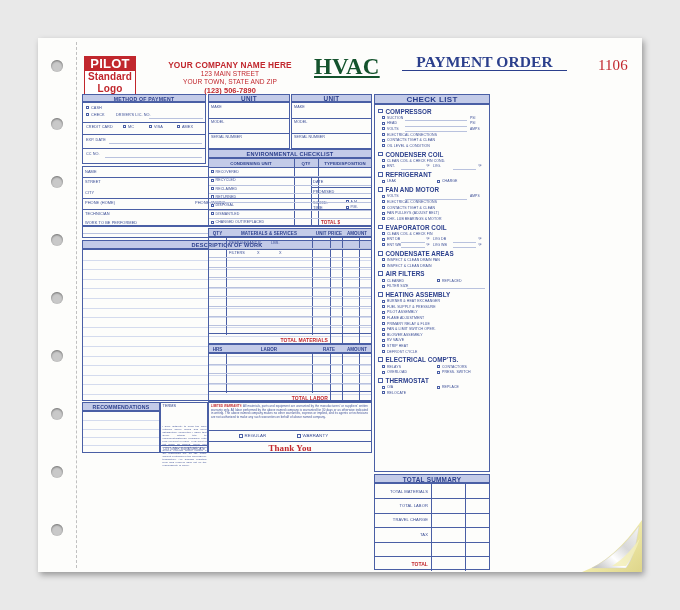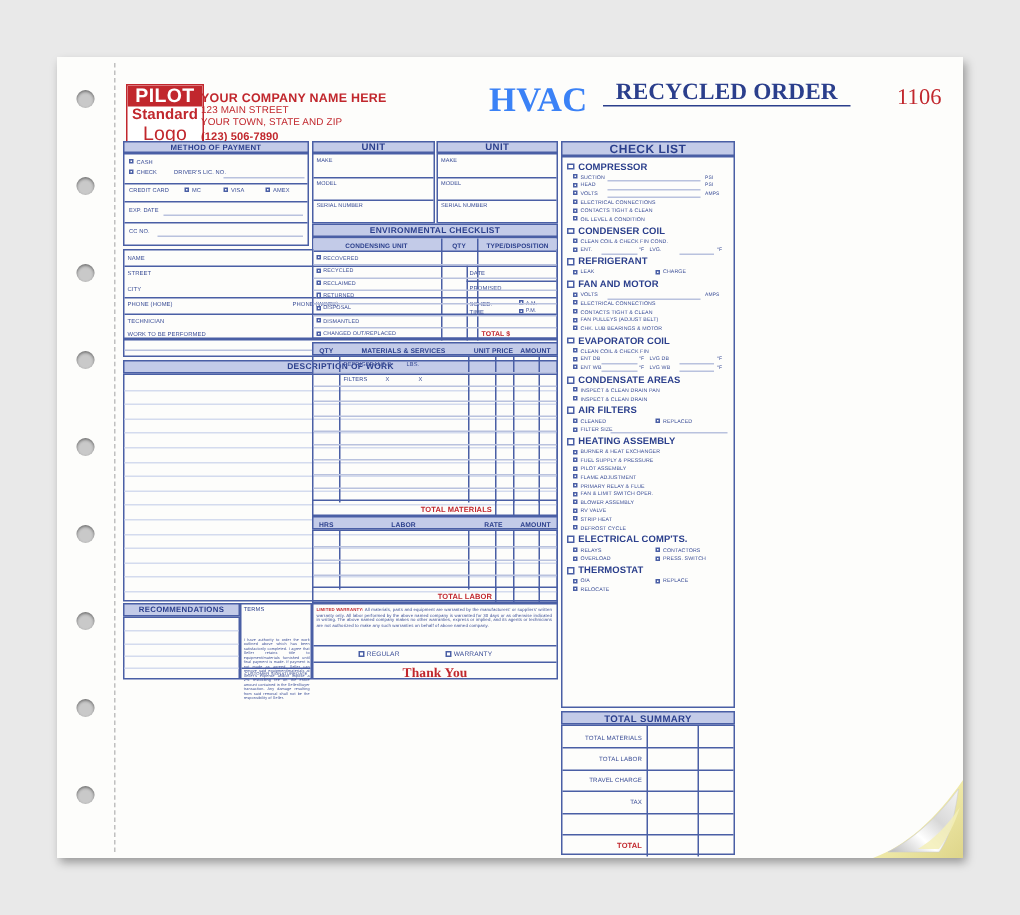--- a/index.html
+++ b/index.html
@@ -36,32 +36,32 @@
   .logo-box {
     position:absolute; left:2px; top:6px; width:52px; height:42px;
     border:1.5px solid #c1272d; background:#fff;
     text-align:center; overflow:hidden;
   }
   .logo-free {
     background:#c1272d; color:#fff; font-weight:bold; font-size:13px;
     line-height:14px; letter-spacing:.02em;
   }
   .logo-std { color:#c1272d; font-weight:bold; font-size:10px; line-height:12px; }
-  .logo-lg  { color:#c1272d; font-weight:normal; font-size:13px; line-height:11px; }
+  .logo-lg  { color:#c1272d; font-weight:bold; font-size:10px; line-height:11px; }
   .co {
-    position:absolute; left:52px; top:10px; width:160px; text-align:left;
+    position:absolute; left:68px; top:10px; width:160px; text-align:center;
     color:#c1272d;
   }
   .co-name { font-weight:bold; font-size:8.3px; letter-spacing:.02em; }
   .co-line { font-size:6.6px; line-height:8.2px; }
   .co-phone { font-weight:bold; font-size:7.4px; }
   .hvac {
-    position:absolute; left:244px; top:4px;
+    position:absolute; left:232px; top:4px;
     font-family:"Liberation Serif", serif; font-weight:bold;
-    font-size:23px; color:#3b82f6; letter-spacing:.01em;
+    font-size:23px; color:#14532d; letter-spacing:.01em;text-decoration:underline;
   }
   .sotitle {
     position:absolute; left:320px; top:4px; width:165px; text-align:center;
     font-family:"Liberation Serif", serif; font-weight:bold;
     font-size:15.5px; line-height:15px; color:#2b3f8c;
     border-bottom:1.6px solid #2b3f8c; padding-bottom:1px;
   }
   .invno {
     position:absolute; left:516px; top:7px;
     font-family:"Liberation Serif", serif; font-size:15px; color:#c1272d;
@@ -97,21 +97,21 @@
           <div class="logo-lg">Logo</div>
         </div>
         <div class="co">
           <div class="co-name">YOUR COMPANY NAME HERE</div>
           <div class="co-line">123 MAIN STREET</div>
           <div class="co-line">YOUR TOWN, STATE AND ZIP</div>
           <div class="co-phone">(123) 506-7890</div>
         </div>
         <div class="hvac">HVAC</div>
         <div class="sotitle">
-          <div>RECYCLED ORDER</div>
+          <div>PAYMENT ORDER</div>
         </div>
         <div class="invno">1106</div>
       </div>
 
       <div id="body-layer" style="position:absolute;left:0;top:44px;right:0;bottom:0;">
           <div style="position:absolute;left:0px;top:0px;width:124px;height:8px;background:#c3cbe8;border:1px solid #4a5fa5;color:#2b3f8c;font-weight:bold;text-align:center;font-size:5.2px;line-height:8px;letter-spacing:.04em;">METHOD OF PAYMENT</div>
           <div style="position:absolute;left:0px;top:8px;width:124px;height:62px;border:1px solid #4a5fa5;">
             <div style="position:absolute;left:3px;top:3px;width:3.4px;height:3.4px;border:.6px solid #4a5fa5;background:#fff;"></div>
             <div style="position:absolute;left:8px;top:2.5px;font-size:3.8px;color:#3a4d96;white-space:nowrap;letter-spacing:.02em;">CASH</div>
             <div style="position:absolute;left:3px;top:10px;width:3.4px;height:3.4px;border:.6px solid #4a5fa5;background:#fff;"></div>

